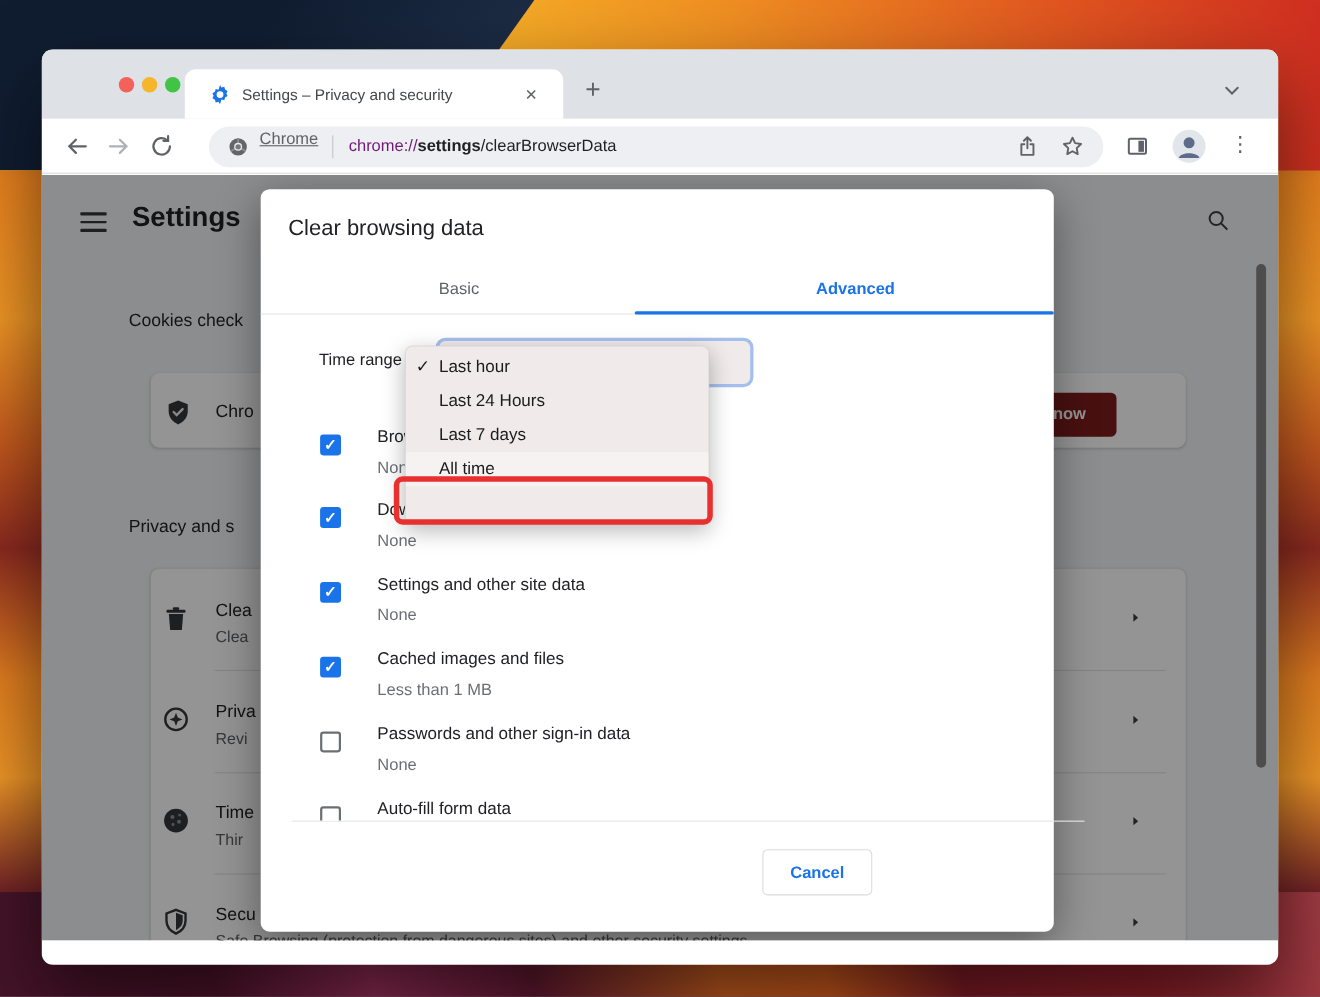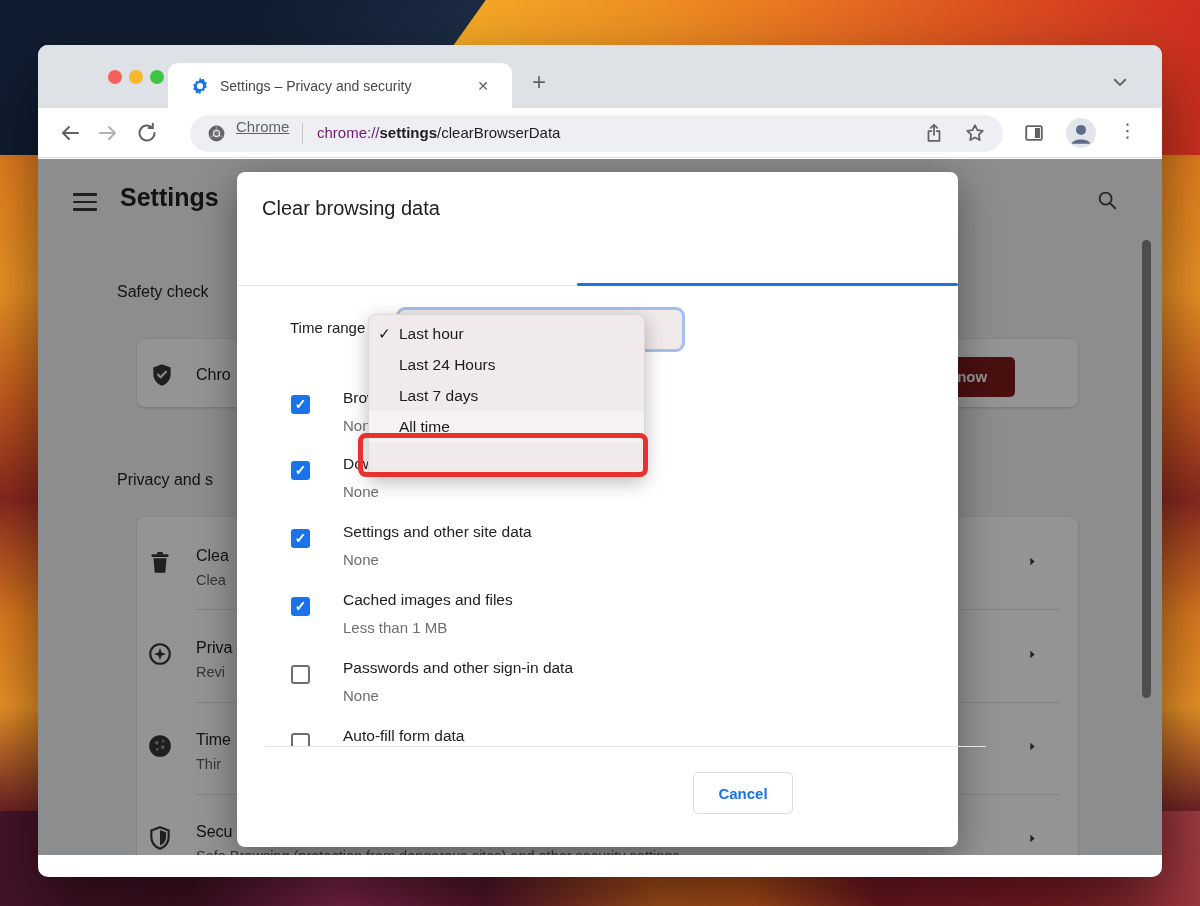--- a/index.html
+++ b/index.html
@@ -173,21 +173,21 @@
         <span></span>
         <span></span>
         <span></span>
       </div>
     <div class="pg-title">Settings</div>
     <svg class="pg-search" viewBox="0 0 24 24" fill="none" stroke="#3c4043" stroke-width="2" stroke-linecap="round">
         <circle cx="10.5" cy="10.5" r="6.5"></circle>
         <path d="M15.6 15.6L21 21"></path>
       </svg>
 
-    <div class="sec-head" style="left:79px;top:124px">Safety check</div>
+    <div class="sec-head" style="left:79px;top:124px">Cookies check</div>
     <div class="card" style="top:180px;height:68px"></div>
     <svg class="sc-icon" viewBox="0 0 24 24">
         <path d="M12 2l8 3v6c0 5.2-3.4 9-8 11-4.6-2-8-5.8-8-11V5z" fill="#35363a"></path>
         <path d="M8.2 11.6l2.5 2.5 5-5" stroke="#ececec" stroke-width="2" fill="none" stroke-linecap="round"></path>
       </svg>
     <div class="sc-text">Chro</div>
     <div class="sc-btn">eck now</div>
 
     <div class="sec-head" style="left:79px;top:312px">Privacy and s</div>
     <div class="card" style="top:358px;height:352px">
@@ -239,20 +239,24 @@
           <path d="M8 5l8 7-8 7z"></path>
         </svg>
     </div>
 
     <div class="scrollthumb"></div>
 
     <div class="dim"></div>
 
     <div class="dialog">
       <div class="dlg-title">Clear browsing data</div>
+      <div class="dlg-tabs">
+        <div class="dlg-tab basic">Basic</div>
+        <div class="dlg-tab advanced">Advanced</div>
+      </div>
       <div class="dlg-tabline"></div>
       <div class="dlg-underline"></div>
 
       <div class="dlg-body">
         <div class="tr-label">Time range</div>
         <div class="tr-select"></div>
 
         <div class="cb on" style="top:108px">✓</div>
         <div class="row-label" style="top:102px">Browsing history</div>
         <div class="row-sub" style="top:130px">None</div>

